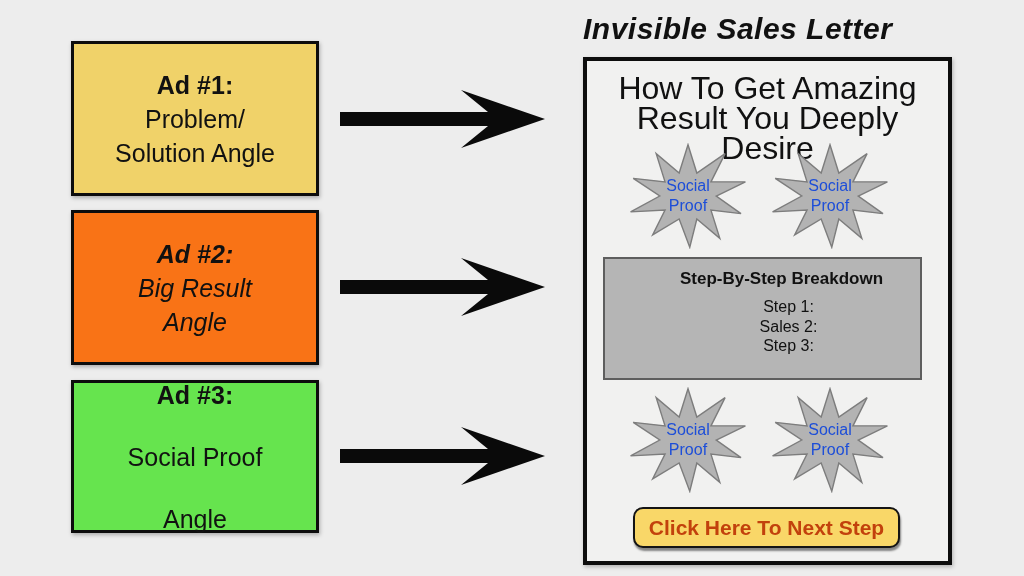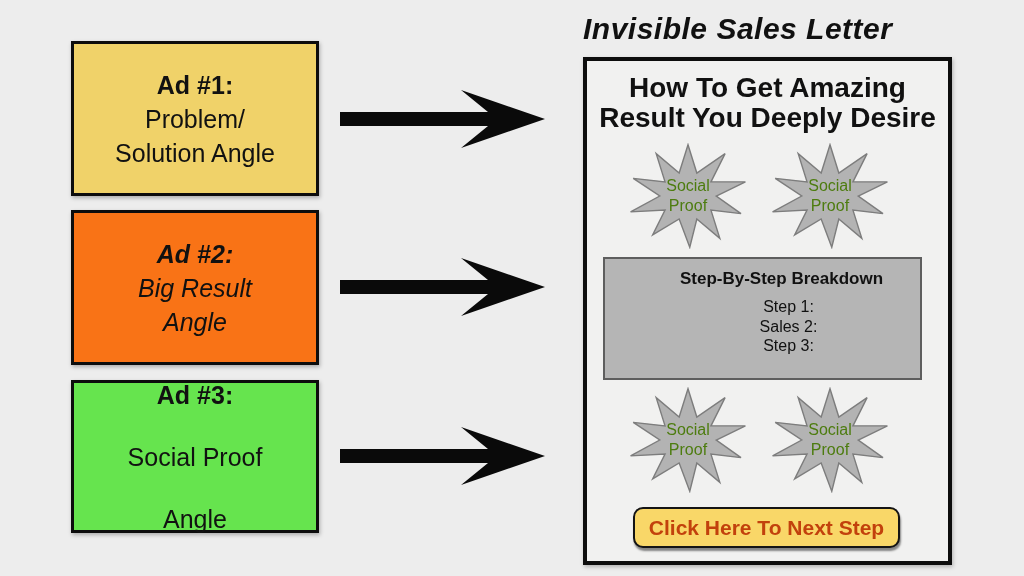--- a/index.html
+++ b/index.html
@@ -70,22 +70,22 @@
     background: #F1F1F0;
     border: 4px solid #0d0d0d;
     box-shadow: 1px 2px 4px rgba(0,0,0,0.25);
   }
   .headline {
     position: absolute;
     top: 12px;
     left: 0;
     width: 100%;
     text-align: center;
-    font-size: 28px;
-    font-weight: bold;
+    font-size: 32px;
+    font-weight: normal;
     line-height: 30px;
   }
 
   
   .star {
     position: absolute;
     width: 124px;
     height: 106px;
     display: flex;
     align-items: center;
@@ -96,21 +96,21 @@
     inset: 0;
     width: 100%;
     height: 100%;
   }
   .star svg polygon { stroke: #7d7d7d; stroke-width: 1.6; }
   .star-label {
     position: relative;
     text-align: center;
     font-size: 16px;
     line-height: 20px;
-    color: #4d7c0f;
+    color: #1d4ed8;
   }
   #star-top-1 { left: 39px;  top: 82px; }
   #star-top-2 { left: 181px; top: 82px; }
   #star-bot-1 { left: 39px;  top: 326px; }
   #star-bot-2 { left: 181px; top: 326px; }
 
   
   .steps-panel {
     position: absolute;
     left: 16px;

